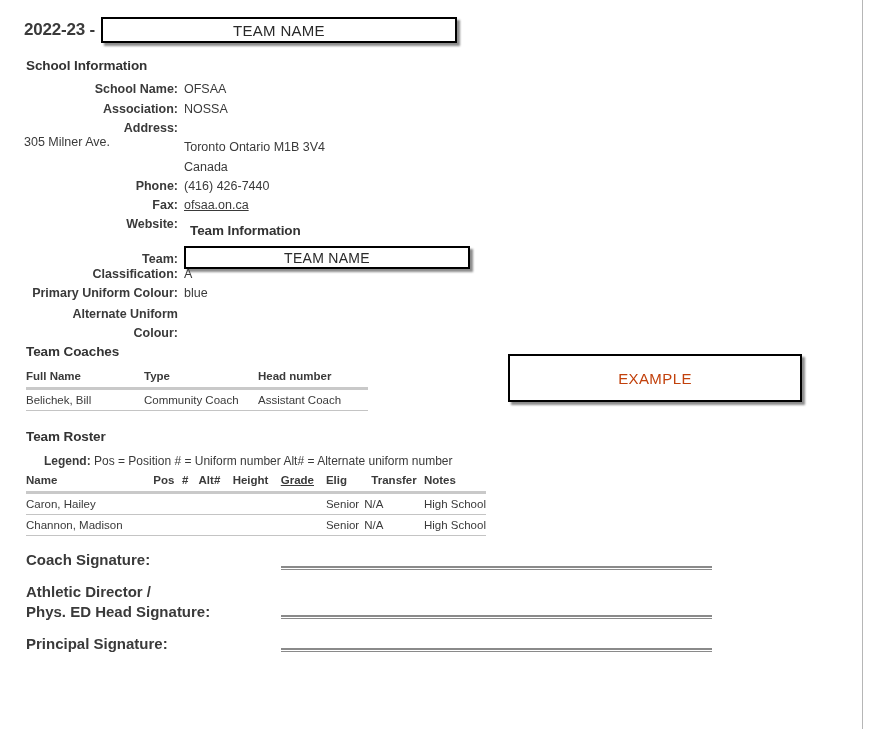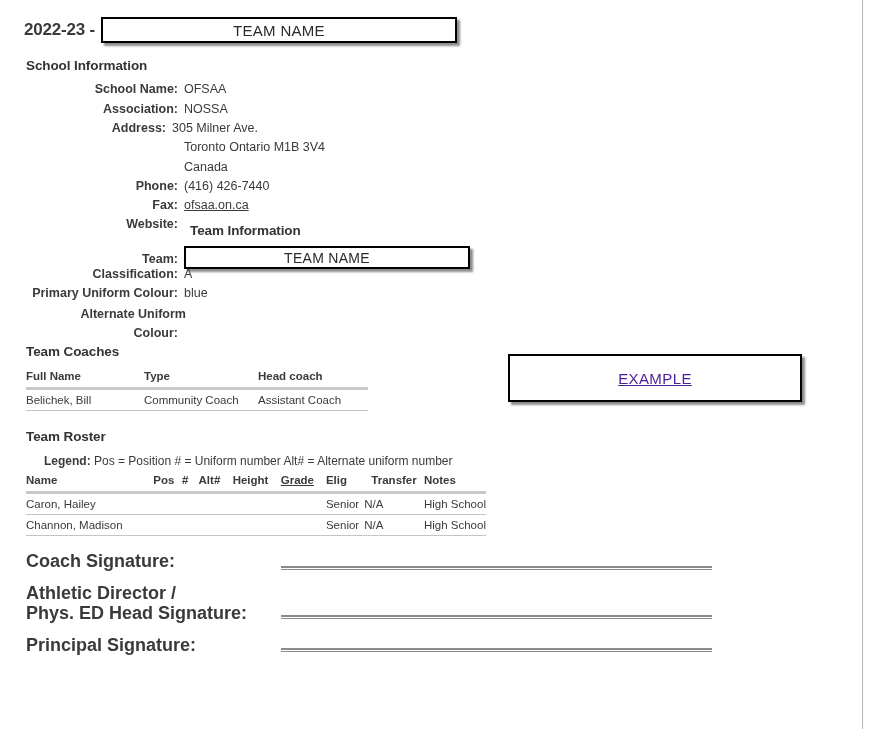--- a/index.html
+++ b/index.html
@@ -123,23 +123,22 @@
   
   .example-box {
     position: absolute;
     left: 508px;
     top: 354px;
     width: 290px;
     height: 44px;
   }
   .example-box span {
     font-size: 15px;
-    color: #4c1d95;
+    color: #c2410c;
     letter-spacing: 0.4px;
-    text-decoration: underline;
   }
 
   
   table.grid {
     position: absolute;
     border-collapse: collapse;
     font-size: 11.5px;
     color: #3a3a3a;
   }
   table.grid th {
@@ -187,21 +186,21 @@
     top: 454px;
     font-size: 12px;
     color: #3a3a3a;
     white-space: nowrap;
   }
   .legend b { font-weight: bold; padding-left: 18px; }
 
   
   .sig-label {
     position: absolute;
-    font-size: 18px;
+    font-size: 15px;
     font-weight: bold;
     color: #3a3a3a;
     white-space: nowrap;
   }
   .sig-line {
     position: absolute;
     left: 281px;
     width: 431px;
     height: 4px;
     border-top: 2px solid #8a8a8a;
@@ -226,21 +225,21 @@
   <div class="field-row" style="left:24px; top:82px;">
     <div class="field-label">School Name:</div>
     <div class="field-value">OFSAA</div>
   </div>
 
   <div class="field-row" style="left:24px; top:102px;">
     <div class="field-label">Association:</div>
     <div class="field-value">NOSSA</div>
   </div>
 
-  <div class="field-row" style="left:12px; top:121px;">
+  <div class="field-row" style="left:24px; top:121px;flex-direction:column;">
     <div class="field-label">Address:</div>
     <div class="field-value">305 Milner Ave.</div>
   </div>
 
   <div class="field-row" style="left:24px; top:140px;">
     <div class="field-label"></div>
     <div class="field-value">Toronto Ontario M1B 3V4</div>
   </div>
 
   <div class="field-row" style="left:24px; top:160px;">
@@ -275,42 +274,42 @@
   <div class="field-row" style="left:24px; top:267px;">
     <div class="field-label">Classification:</div>
     <div class="field-value">A</div>
   </div>
 
   <div class="field-row" style="left:24px; top:286px;">
     <div class="field-label">Primary Uniform Colour:</div>
     <div class="field-value">blue</div>
   </div>
 
-  <div class="field-row" style="left:32px; top:305px;align-items:center;">
+  <div class="field-row" style="left:24px; top:305px;align-items:center;">
     <div class="field-label two-line">Alternate Uniform</div>
     <div class="field-value"></div>
   </div>
 
   <div class="field-row" style="left:24px; top:324px;">
     <div class="field-label two-line">Colour:</div>
     <div class="field-value"></div>
   </div>
 
   <div class="shadow-box example-box">
     <span>EXAMPLE</span>
   </div>
 
   <div class="section-head" style="left:26px; top:344px;">Team Coaches</div>
 
   <table class="grid coaches-table">
     <thead>
       <tr>
         <th class="c-name">Full Name</th>
         <th class="c-type">Type</th>
-        <th class="c-head">Head coach</th>
+        <th class="c-head">Head number</th>
       </tr>
     </thead>
     <tbody>
       <tr>
         <td>Belichek, Bill</td>
         <td>Community Coach</td>
         <td>Assistant Coach</td>
       </tr>
     </tbody>
   </table>

